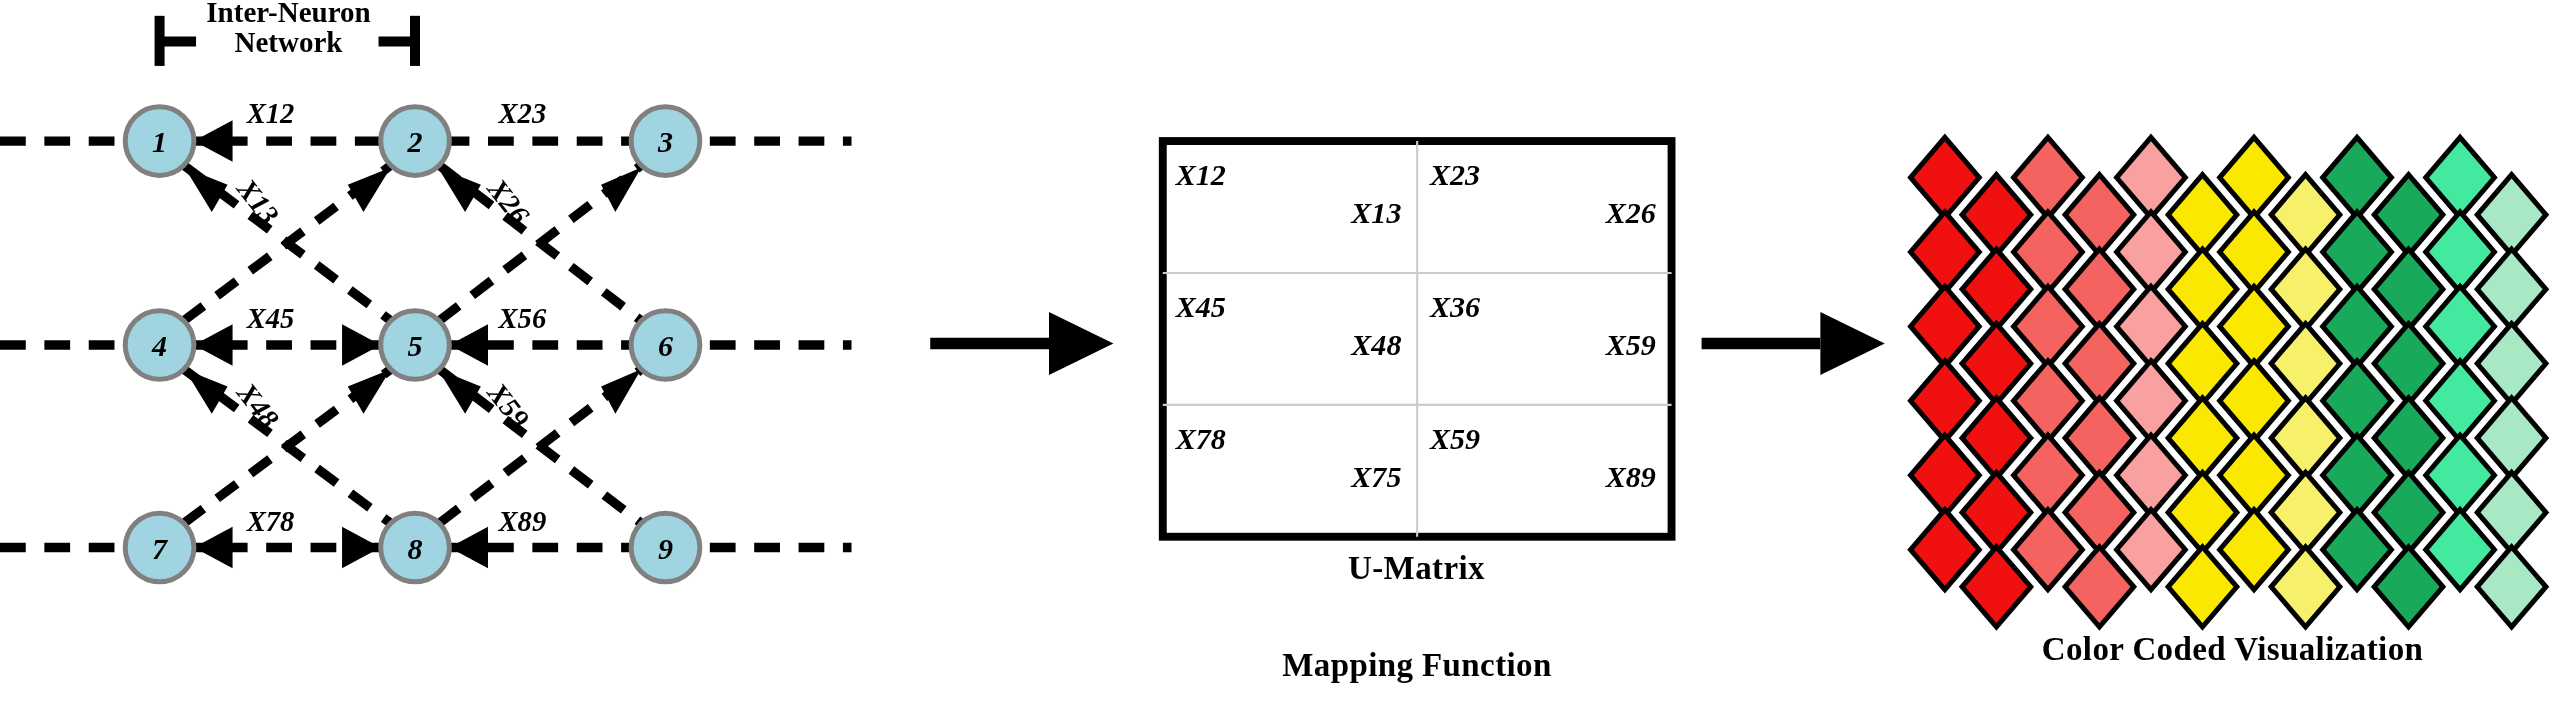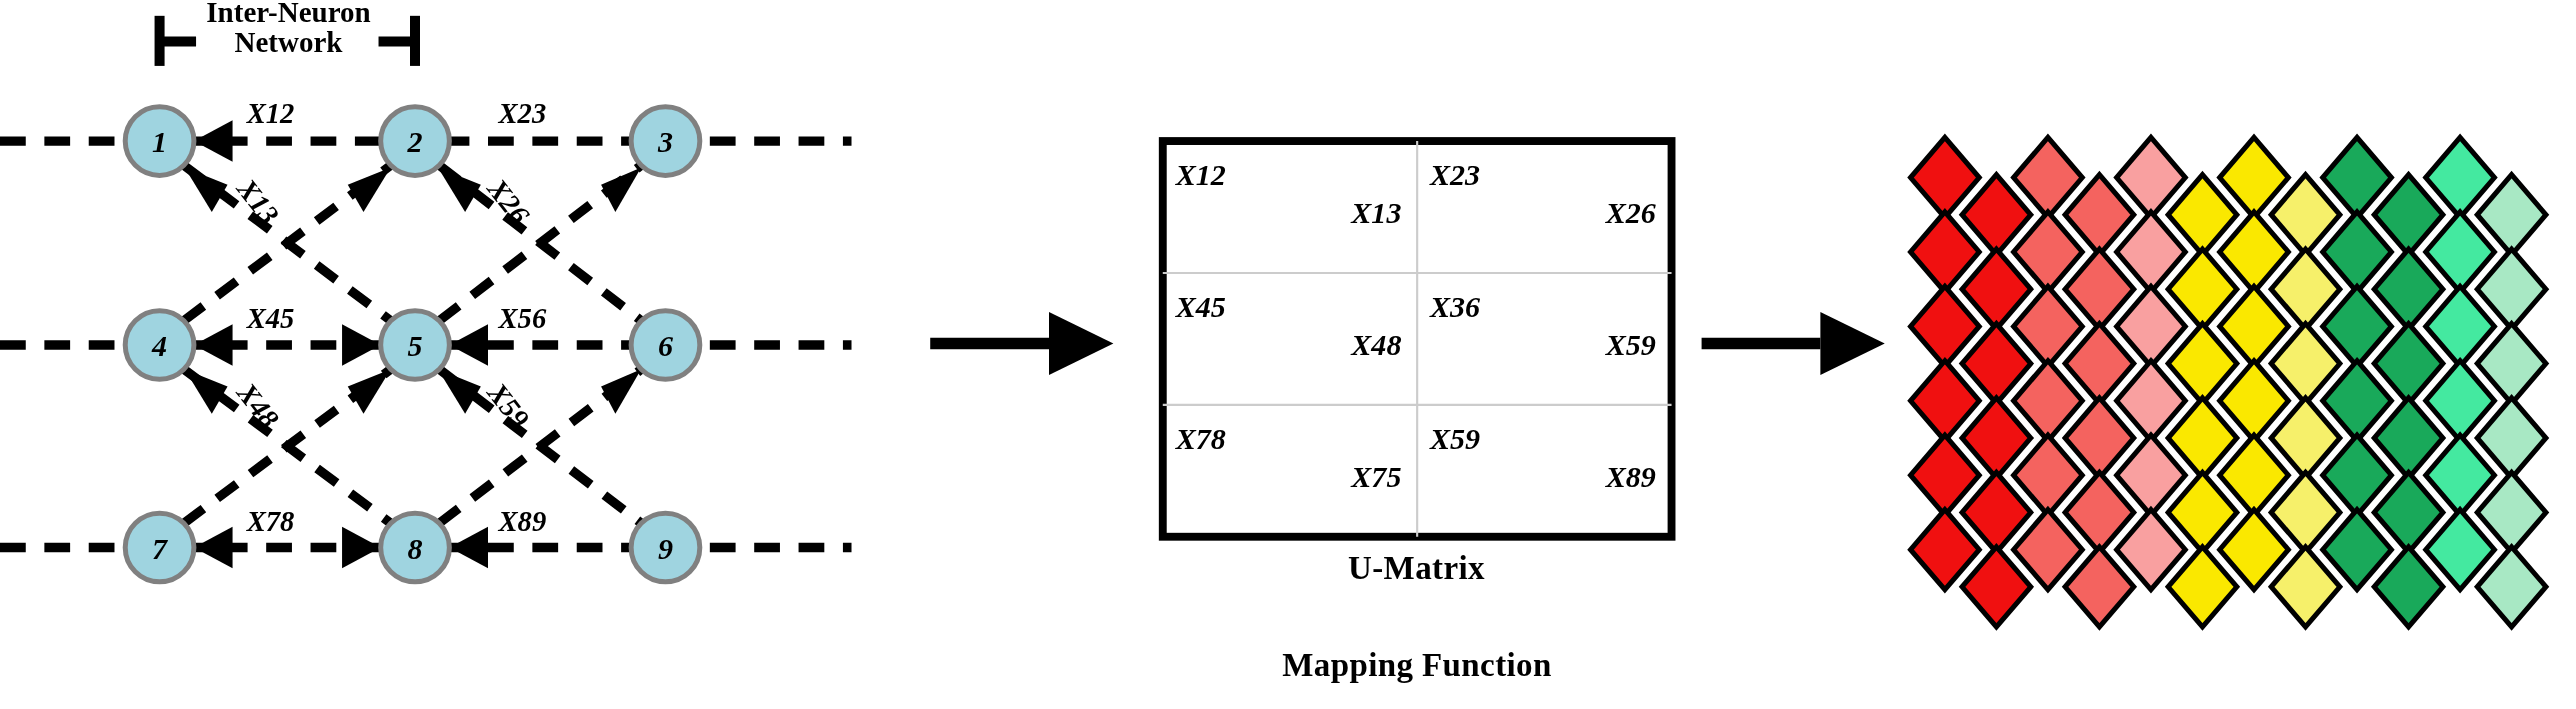--- a/index.html
+++ b/index.html
@@ -220,15 +220,16 @@
   <div class="caliper-txt" style="left:181px;top:-2.9px;width:215px;">
     <div>Inter-Neuron</div>
     <div>Network</div>
   </div>
 
   <div class="cap" style="left:1202px;top:550px;width:429px;">U-Matrix</div>
 
 
   <div class="cap" style="left:1131px;top:631px;width:572px;margin-top:16px;">Mapping Function</div>
 
+  <div class="cap" style="left:1932px;top:631px;width:601px;">Color Coded Visualization</div>
 
 </div>
 
 
 </body></html>

